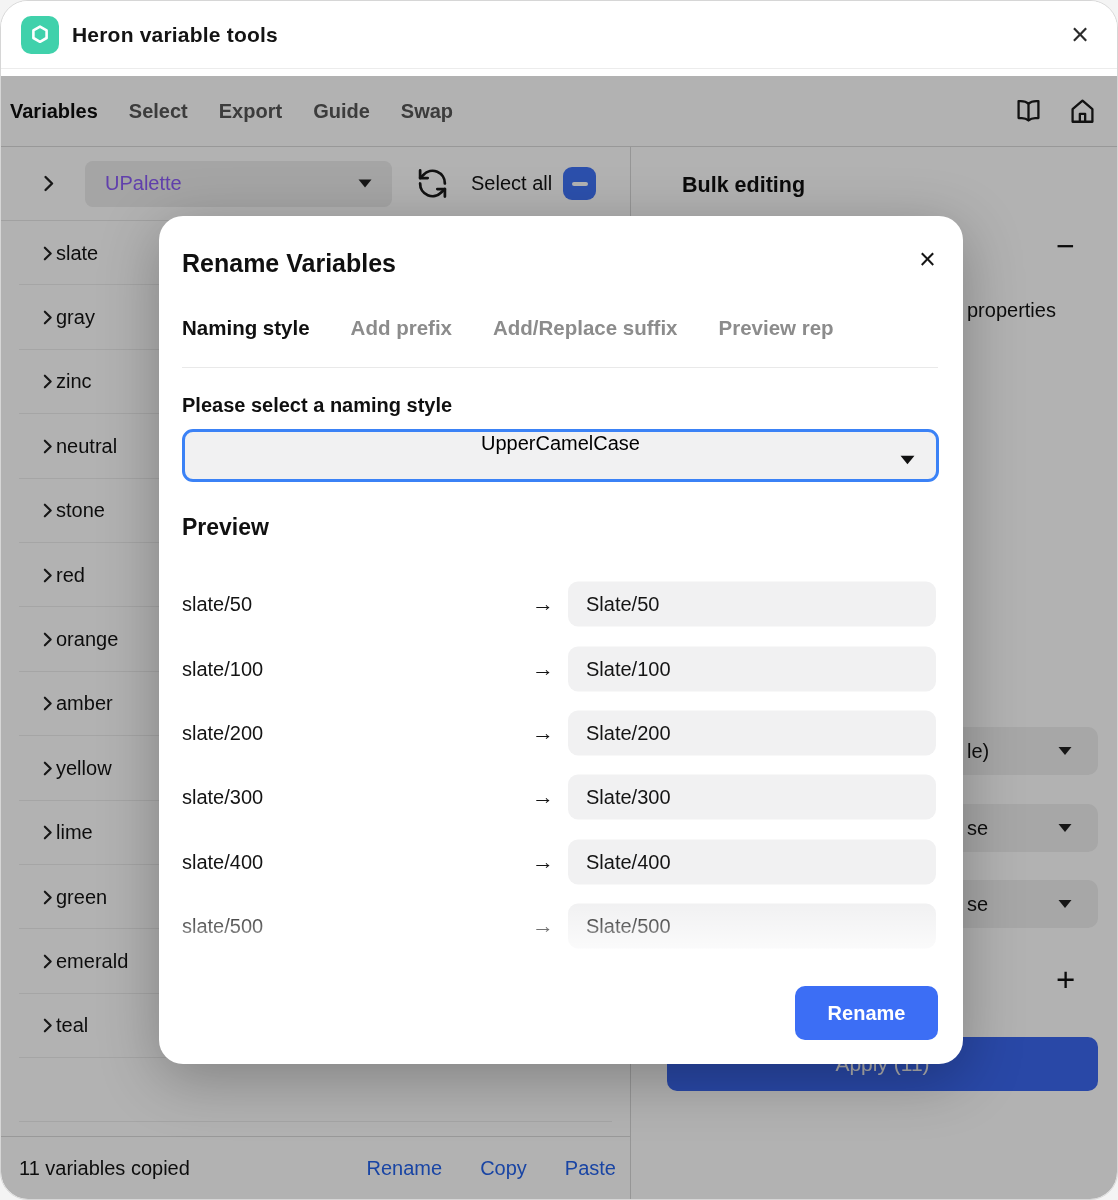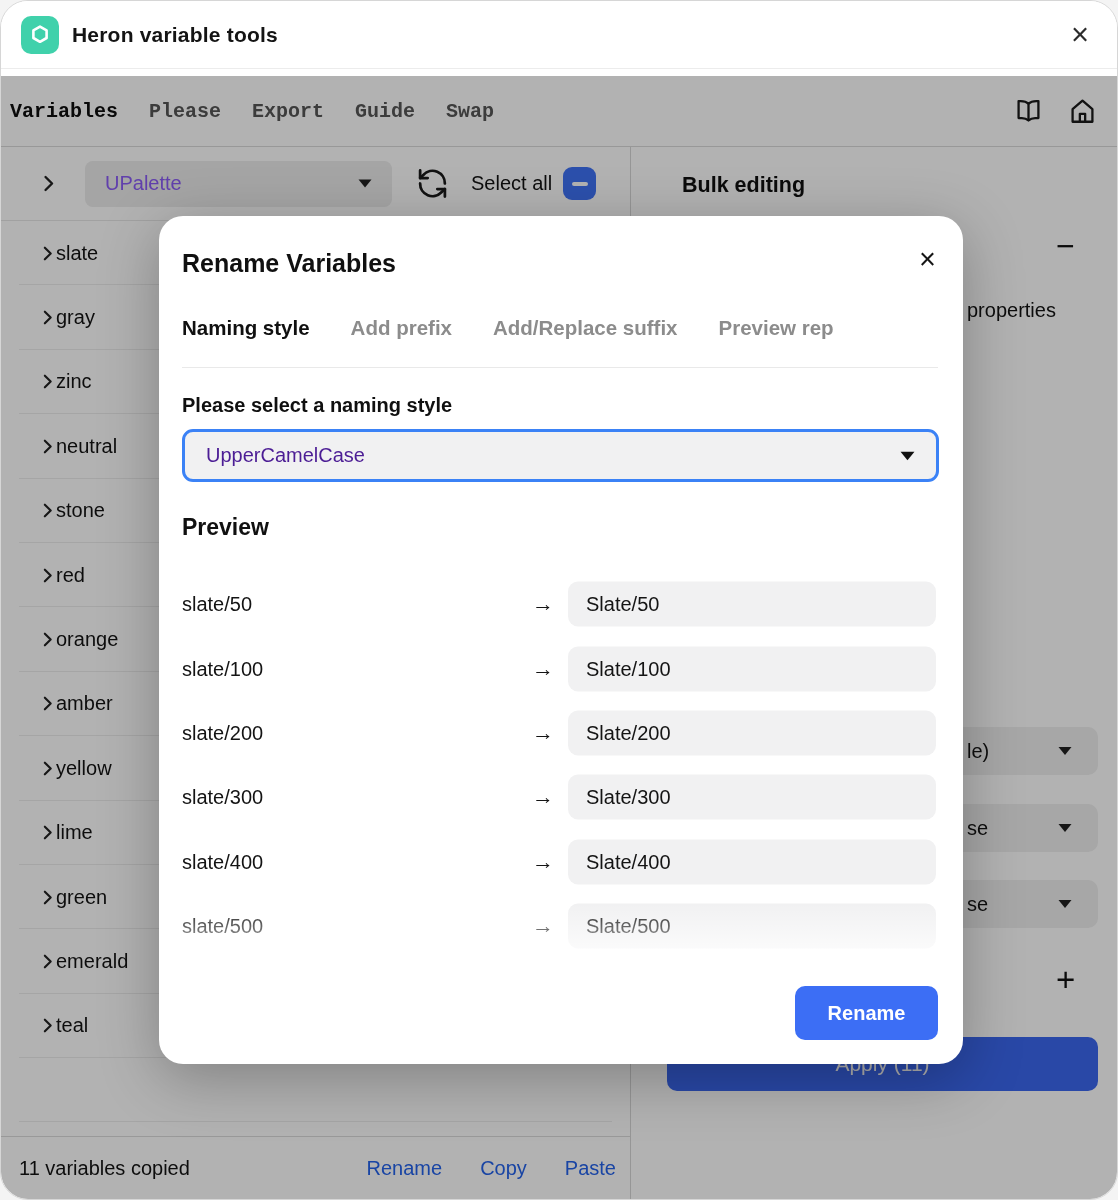--- a/index.html
+++ b/index.html
@@ -24,21 +24,21 @@
   .app-title{ margin-left:13px; font-size:21px; font-weight:700; color:#141414; letter-spacing:.2px;}
   .titlebar .close-x{
     margin-left:auto; font-size:31px; font-weight:300; color:#2c2c2c; line-height:1;
     cursor:default; padding:0 2px;
   }
 
   
   .menubar{
     position:absolute; top:75px; left:0; right:0; height:71px;
     display:flex; align-items:center; gap:31px; padding:0 20px 0 9px;
-    background:#fff; border-bottom:1px solid #dadada;font-family:Liberation Mono, monospace;
+    background:#fff; border-bottom:1px solid #dadada;
   }
   .menu-item{ font-size:20px; font-weight:700; color:#565656; }
   .menu-item.active{ color:#0e0e0e; }
   .menubar-icons{ margin-left:auto; display:flex; align-items:center; gap:25px; }
 
   .main{ position:absolute; top:146px; left:0; right:0; bottom:0; background:#fff; }
 
   
   .sidebar{ position:absolute; left:0; top:0; bottom:0; width:630px; border-right:1px solid #d7d7d7; background:#fff;}
   .side-toolbar{
@@ -110,21 +110,21 @@
     white-space:nowrap; overflow:hidden;
   }
   .tab{ font-size:20.5px; font-weight:700; color:#8c8c8c; }
   .tab.active{ color:#101010; }
   .tabs-divider{ position:absolute; left:23px; right:25px; top:151px; height:1px; background:#e9e9e9; }
 
   .field-label{ position:absolute; left:23px; top:178px; font-size:20px; font-weight:700; color:#101010; }
   .style-select{
     position:absolute; left:23px; top:213px; width:757px; height:53px;
     border:3px solid #3b82f6; border-radius:11px; background:#f1f1f2;
-    display:flex; align-items:center; padding:0 21px; font-size:20px; color:#4c1d95;
+    display:flex; align-items:center; padding:0 21px; font-size:20px; color:#000000;flex-direction:column;
   }
   .style-select .caret{ margin-left:auto; }
 
   .preview-heading{ position:absolute; left:23px; top:298px; font-size:23px; font-weight:700; color:#101010; }
 
   .preview-list{ position:absolute; left:23px; top:356px; width:755px; height:424px; overflow:hidden; }
   .preview-row{ position:relative; height:64.4px; }
   .p-from{ position:absolute; left:0; top:50%; transform:translateY(-50%); font-size:20px; color:#141414; }
   .p-arrow{ position:absolute; left:350px; top:50%; transform:translateY(-50%); font-size:22px; color:#141414; }
   .p-to{
@@ -156,21 +156,21 @@
       <svg width="24" height="24" viewBox="0 0 24 24" fill="none" stroke="#ffffff" stroke-width="2.6" stroke-linejoin="round">
         <path d="M12 3.6l6.6 3.8v7.6L12 18.8l-6.6-3.8V7.4z"></path>
       </svg>
     </div>
     <div class="app-title">Heron variable tools</div>
     <div class="close-x">×</div>
   </div>
 
   <div class="menubar">
     <span class="menu-item active">Variables</span>
-    <span class="menu-item">Please</span>
+    <span class="menu-item">Select</span>
     <span class="menu-item">Export</span>
     <span class="menu-item">Guide</span>
     <span class="menu-item">Swap</span>
     <span class="menubar-icons">
       <span>
         <svg width="29" height="29" viewBox="0 0 24 24" fill="none" stroke="#1a1a1a" stroke-width="1.9" stroke-linejoin="round">
           <path d="M12 5.6C10.3 3.9 8.2 3.4 5.5 3.4H3.8v14h2.7c2.3 0 4 .6 5.5 2 1.5-1.4 3.2-2 5.5-2h2.7v-14h-1.7c-2.7 0-4.8.5-6.5 2.2z"></path>
           <path d="M12 5.6v13.8"></path>
         </svg>
       </span>

